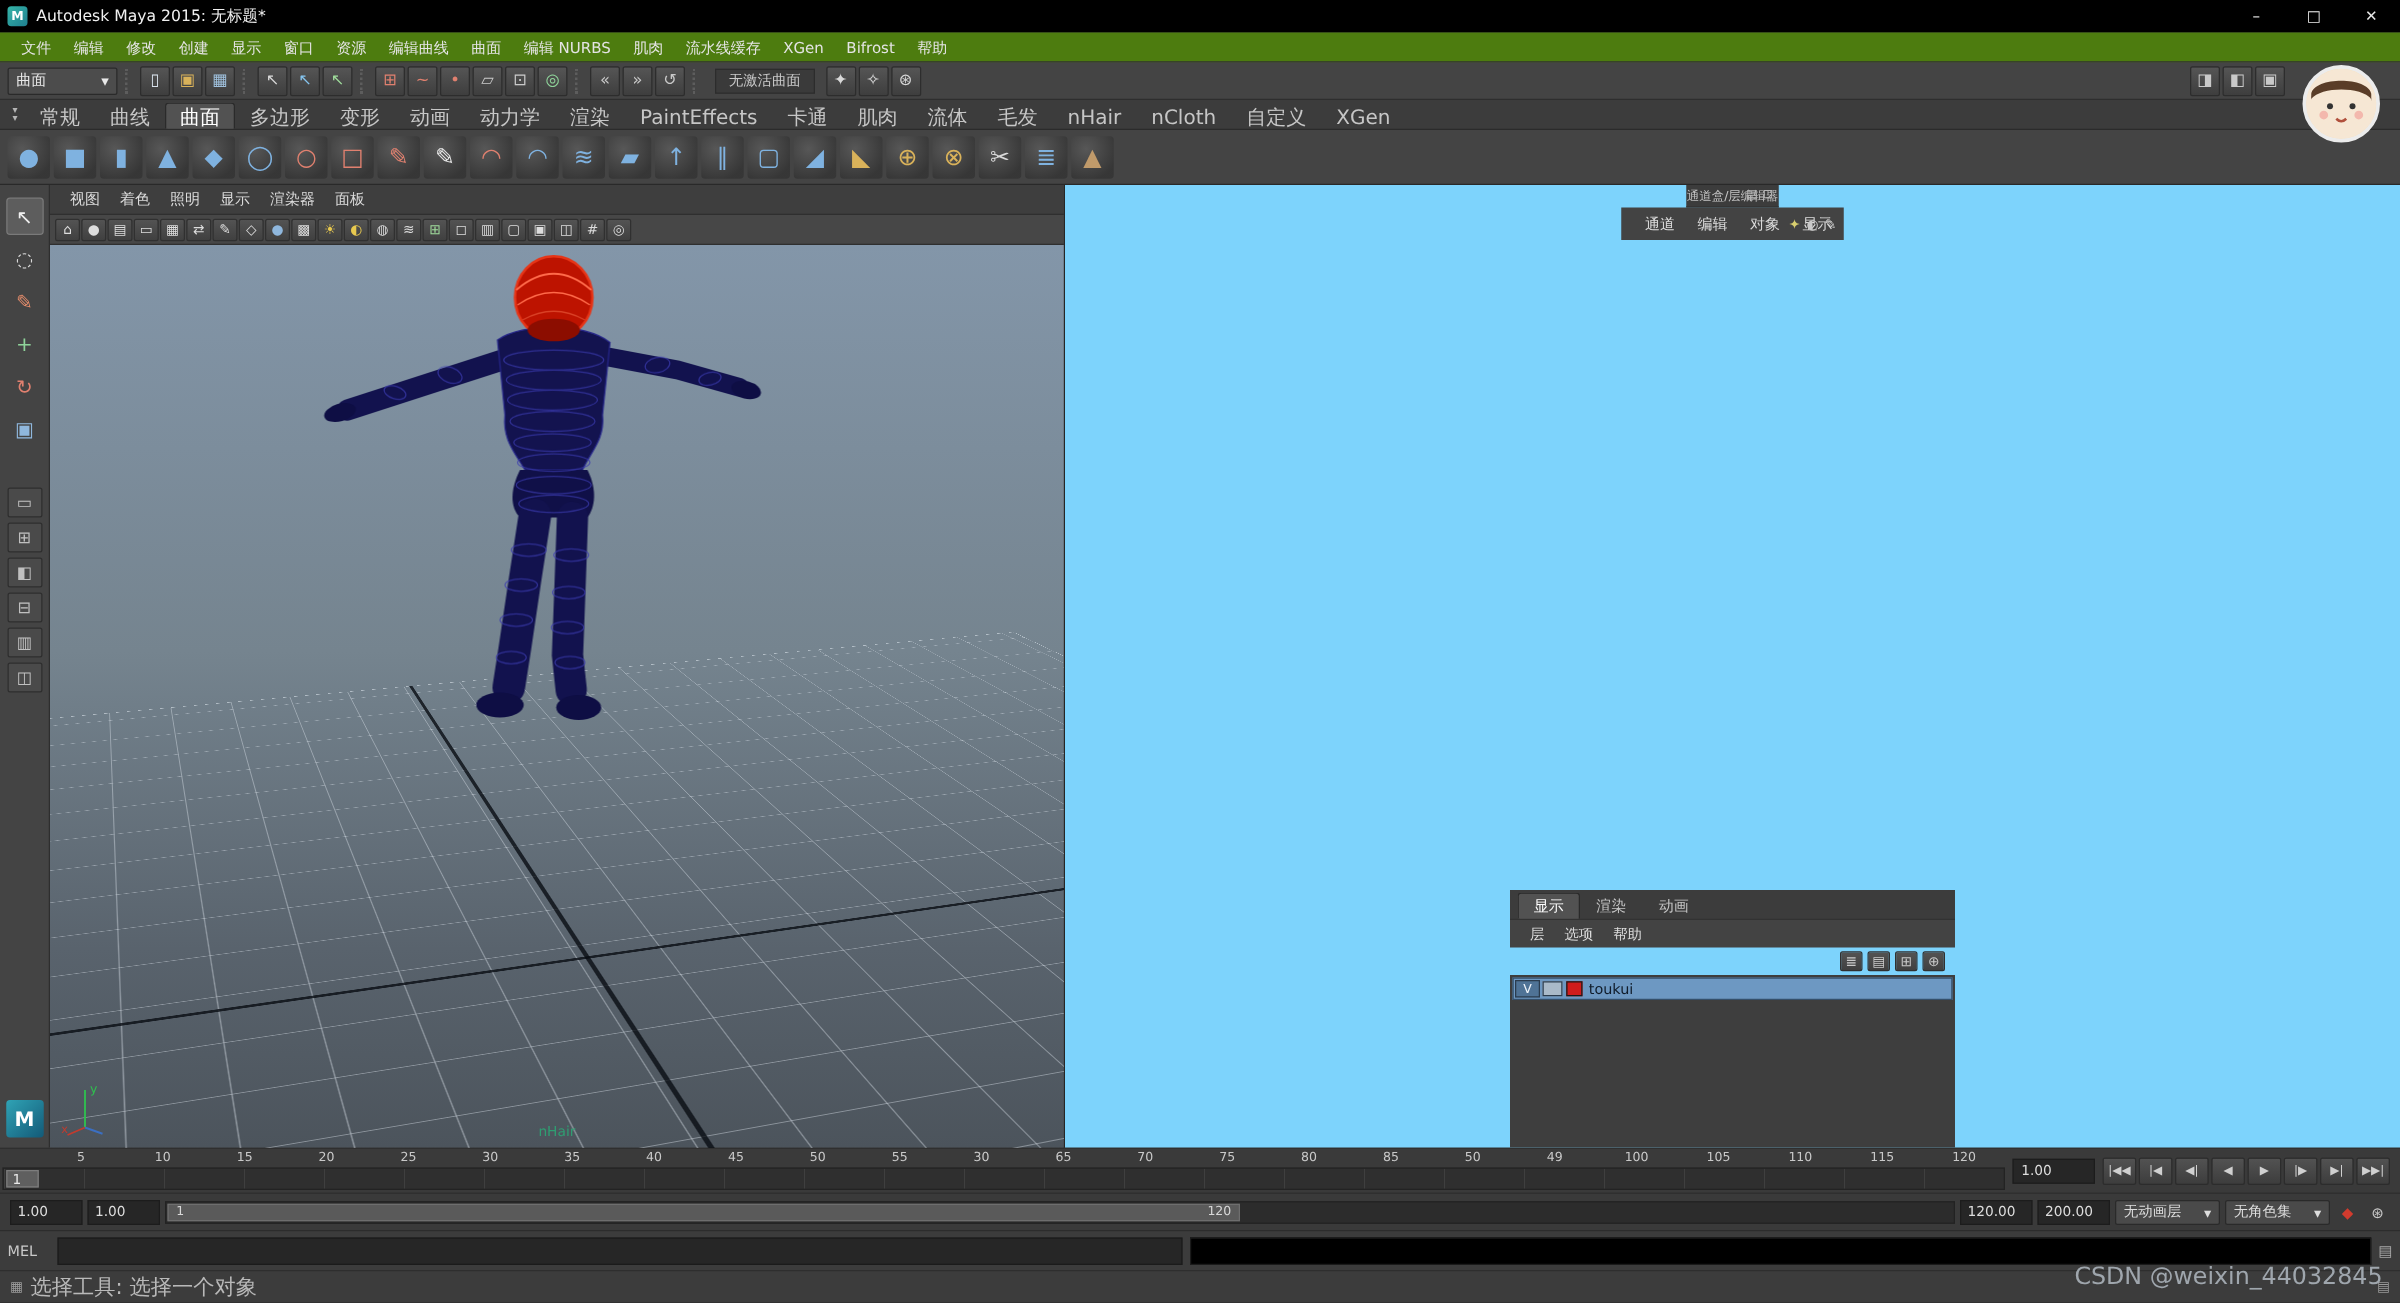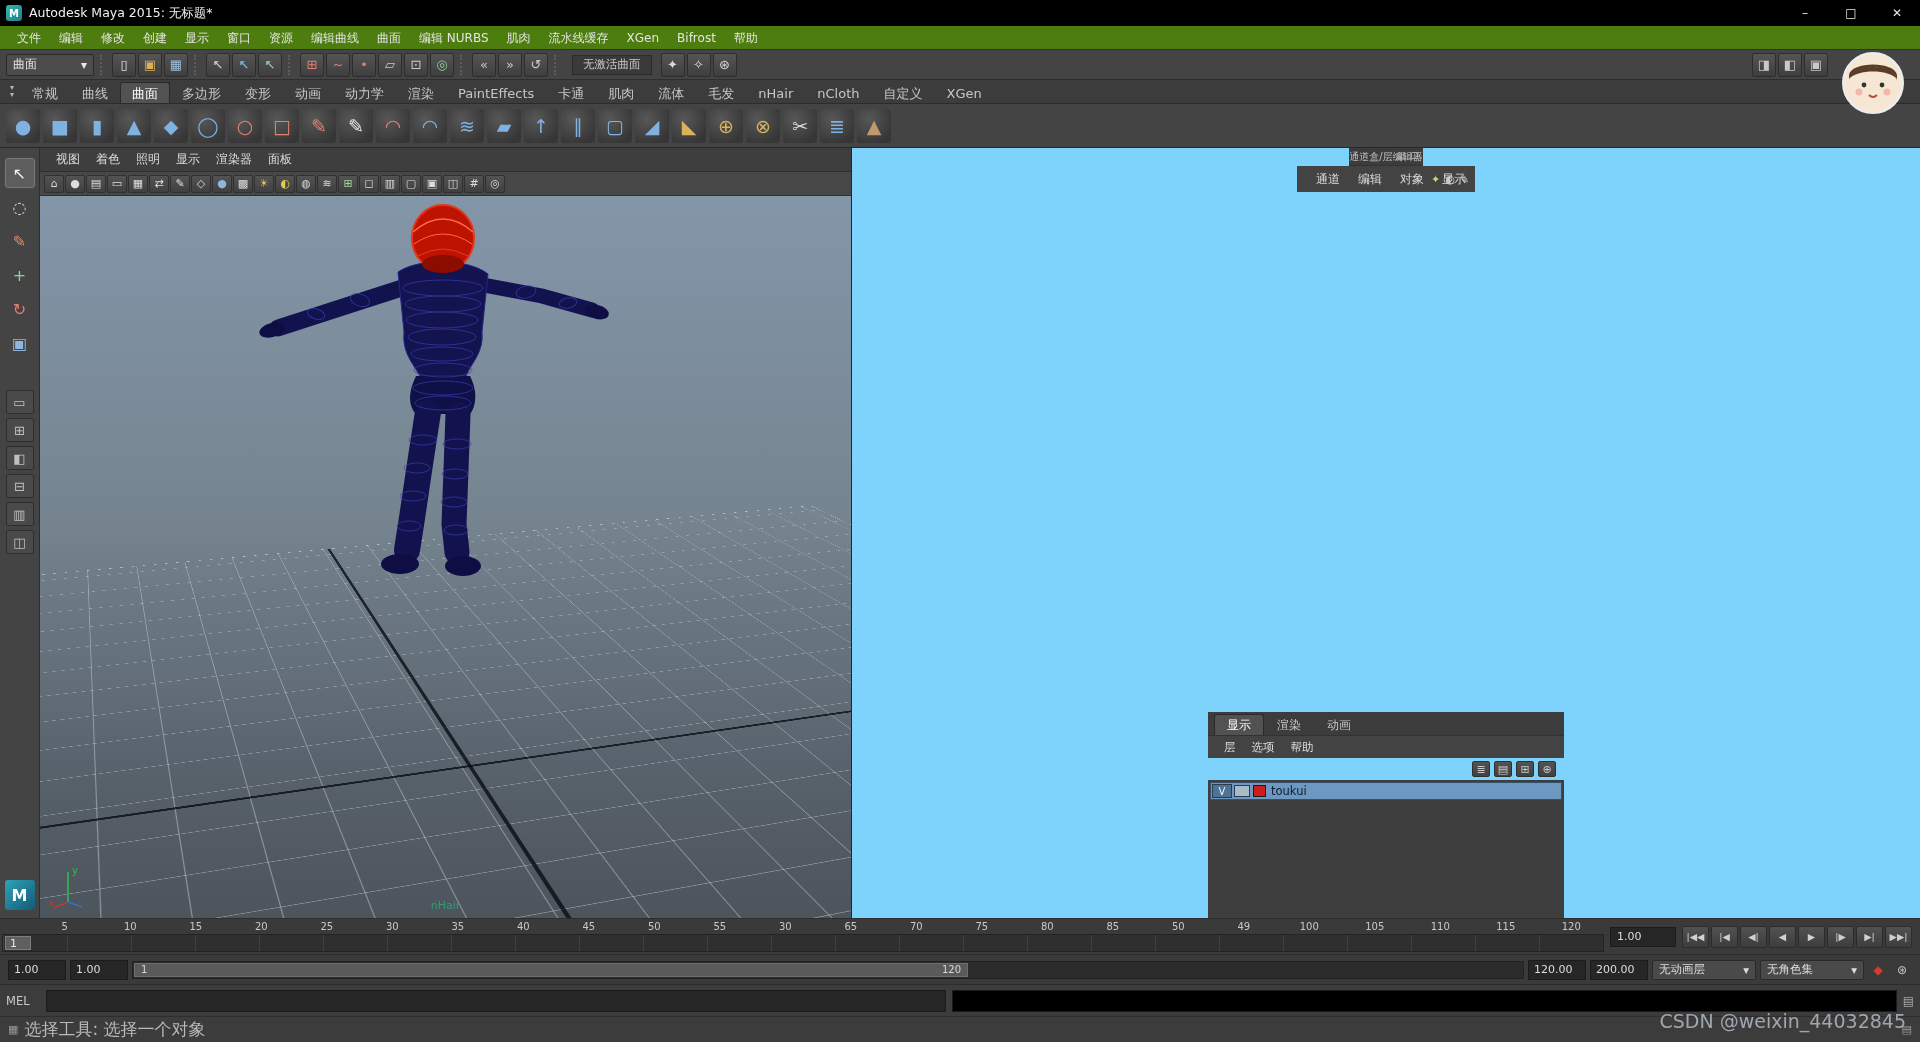--- a/index.html
+++ b/index.html
@@ -28,21 +28,21 @@
   .tb-btn{width:24px;height:24px;background:linear-gradient(#555,#3e3e3e);border:1px solid #2d2d2d;border-radius:2px;
           display:flex;align-items:center;justify-content:center;font-size:13px;}
   .live-label{height:20px;padding:0 10px;background:#3a3a3a;border:1px solid #2c2c2c;display:flex;align-items:center;
               font-size:11.5px;color:#c9c9c9;margin:0 6px;white-space:nowrap;}
   .tb-right{margin-left:auto;margin-right:86px;display:flex;gap:2px;}
 
   
   .shelf-tabs{height:24px;background:#3c3c3c;display:flex;align-items:flex-end;padding-left:4px;border-bottom:1px solid #2b2b2b;}
   .shelf-menu-btn{width:16px;color:#b5b5b5;font-size:8px;line-height:7px;display:flex;flex-direction:column;
                   align-items:center;padding-bottom:5px;}
-  .shelf-tab{padding:0 11px;height:21px;line-height:21px;font-size:13px;color:#c6c6c6;border:1px solid transparent;white-space:nowrap;}
+  .shelf-tab{padding:0 11px;height:21px;line-height:21px;font-size:16px;color:#c6c6c6;border:1px solid transparent;white-space:nowrap;}
   .shelf-tab.active{background:#525252;color:#fff;border:1px solid #2a2a2a;border-bottom:none;border-radius:3px 3px 0 0;}
   .shelf{height:44px;background:#444;display:flex;align-items:center;padding-left:6px;gap:3px;border-bottom:1px solid #292929;}
   .shelf-icon{width:34px;height:34px;border-radius:3px;display:flex;align-items:center;justify-content:center;font-size:19px;
               background:radial-gradient(circle at 35% 30%, rgba(255,255,255,.10), rgba(0,0,0,.20) 78%);}
 
   
   .main{display:flex;height:770px;}
   .toolbox{width:40px;background:#444;border-right:1px solid #2e2e2e;display:flex;flex-direction:column;
            align-items:center;padding-top:10px;gap:4px;}
   .tool-btn{width:30px;height:30px;display:flex;align-items:center;justify-content:center;font-size:16px;
@@ -118,21 +118,21 @@
   .tl-btn{width:27px;height:22px;display:flex;align-items:center;justify-content:center;font-size:9.5px;color:#d0d0d0;
           background:linear-gradient(#525252,#3d3d3d);border:1px solid #2c2c2c;border-radius:2px;white-space:nowrap;}
 
   
   .range-row{height:30px;background:#3a3a3a;display:flex;align-items:center;gap:4px;padding:0 8px;border-top:1px solid #2c2c2c;}
   .rs-field{width:58px;height:20px;background:#262626;border:1px solid #1c1c1c;color:#ddd;font-size:11px;
             display:flex;align-items:center;padding-left:5px;}
   .rs-trough{flex:1;height:18px;background:#2c2c2c;border:1px solid #222;position:relative;}
   .rs-bar{position:absolute;left:1px;top:1px;bottom:1px;width:60%;background:#5a5a5a;border:1px solid #6e6e6e;
           display:flex;align-items:center;justify-content:space-between;padding:0 6px;font-size:10px;color:#d8d8d8;}
-  .rs-dd{width:104px;height:20px;background:#4a4a4a;border:1px solid #2a2a2a;border-radius:2px;display:flex;
+  .rs-dd{width:84px;height:20px;background:#4a4a4a;border:1px solid #2a2a2a;border-radius:2px;display:flex;
          align-items:center;justify-content:space-between;padding:0 6px;font-size:11.5px;color:#ddd;white-space:nowrap;}
   .rs-icon{width:20px;text-align:center;font-size:12px;}
 
   
   .mel-row{height:32px;background:#3c3c3c;display:flex;align-items:center;padding:0 6px;gap:6px;border-top:1px solid #2c2c2c;}
   .mel-label{font-size:11.5px;color:#c9c9c9;width:34px;}
   .mel-input{flex:0 0 900px;height:22px;background:#262626;border:1px solid #1b1b1b;}
   .mel-output{flex:1;height:22px;background:#000;border:1px solid #1b1b1b;}
   .mel-icon{font-size:12px;color:#a8a8a8;}
   .help-row{height:26px;background:#3c3c3c;display:flex;align-items:center;padding:0 8px;gap:6px;border-top:1px solid #2e2e2e;}

